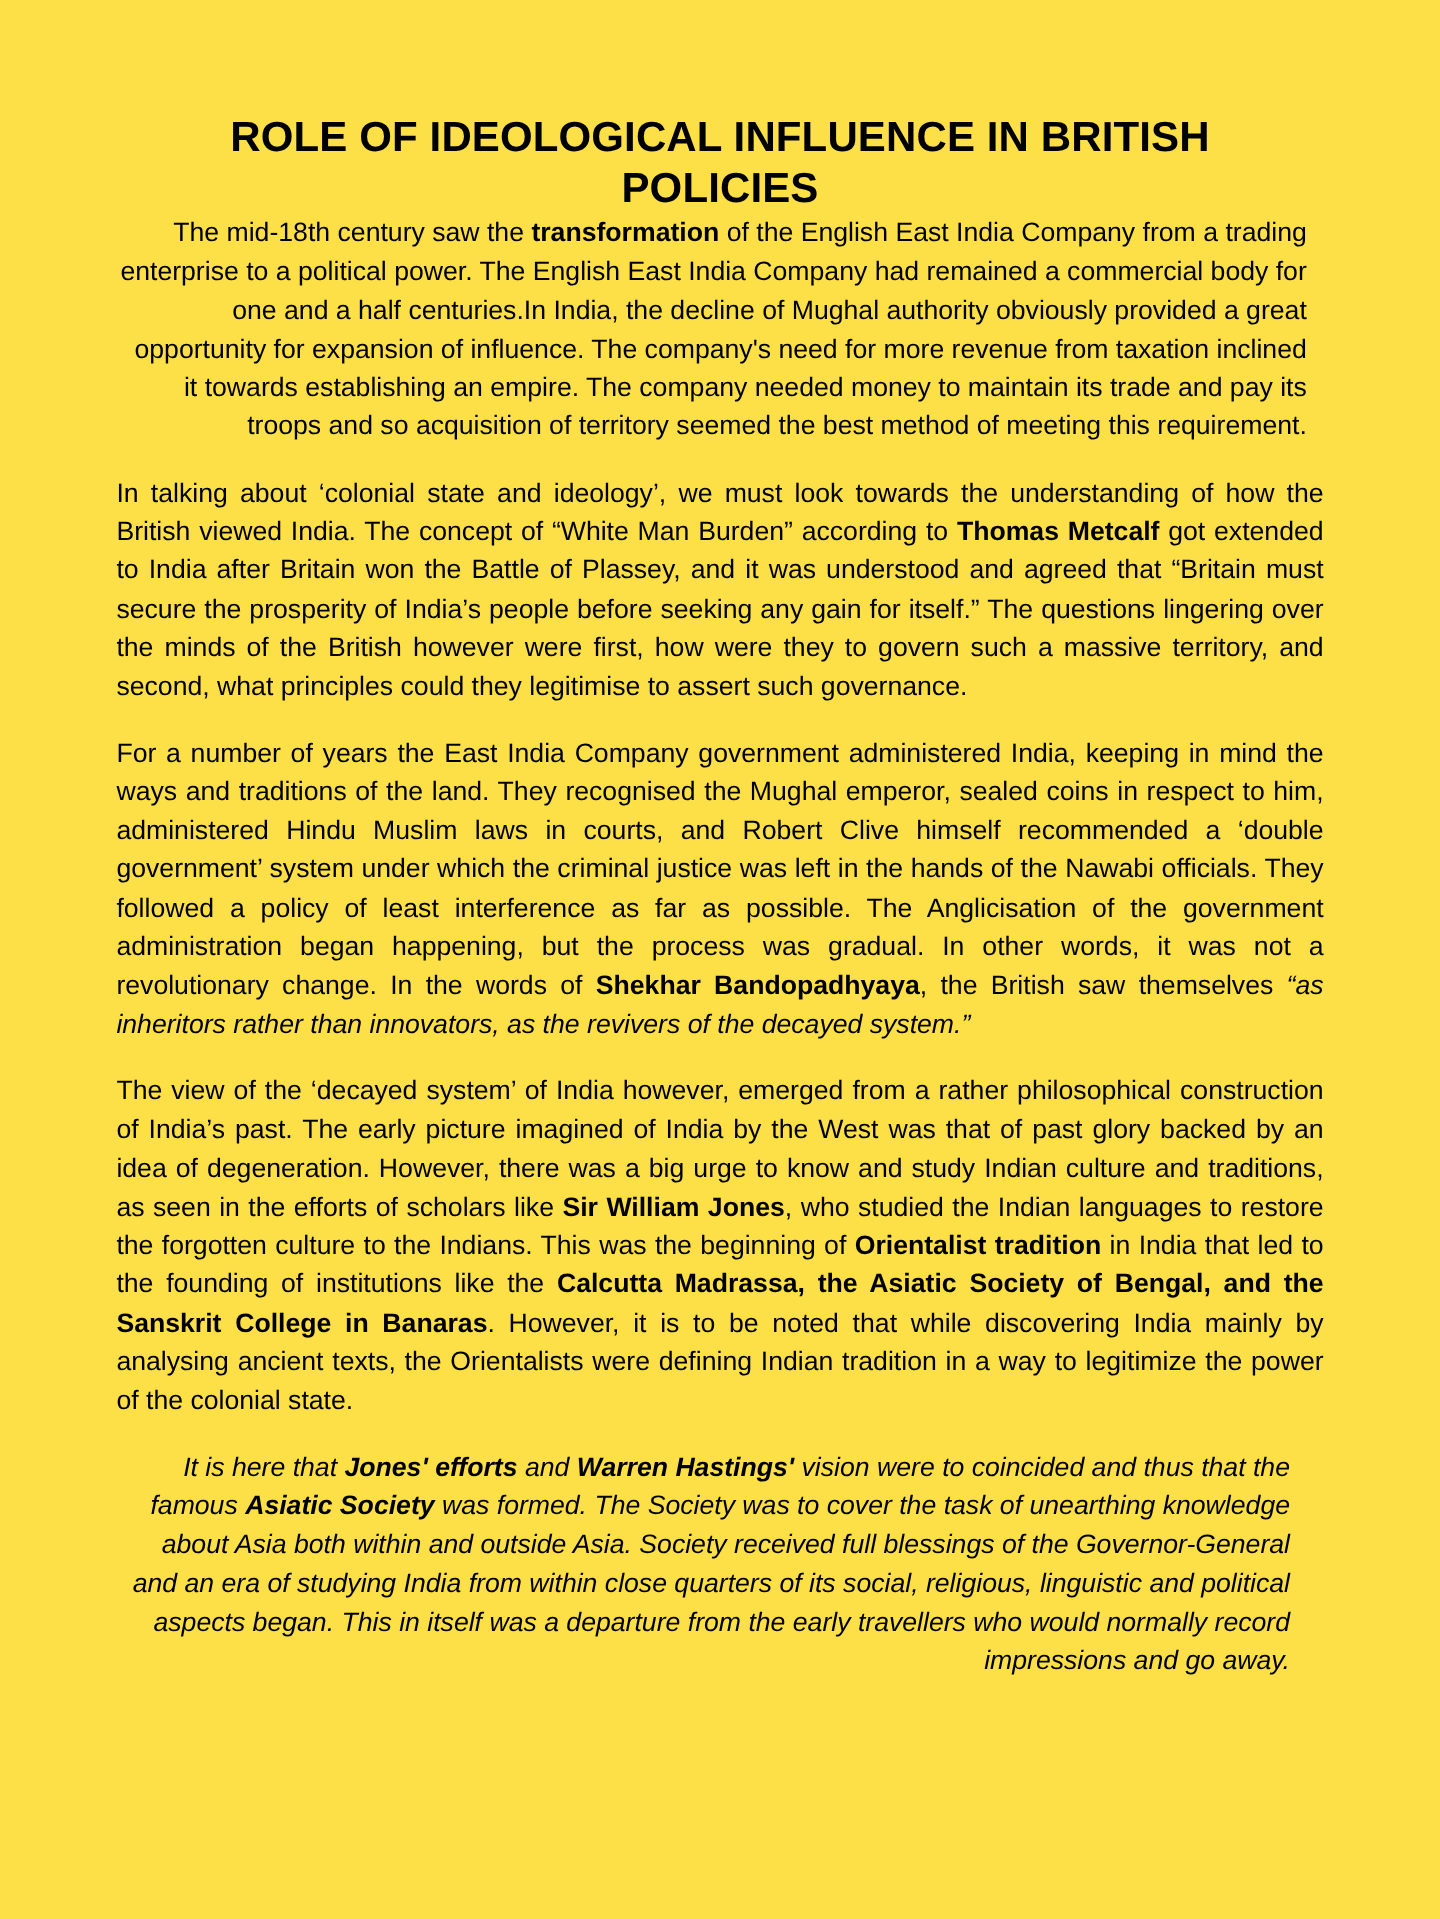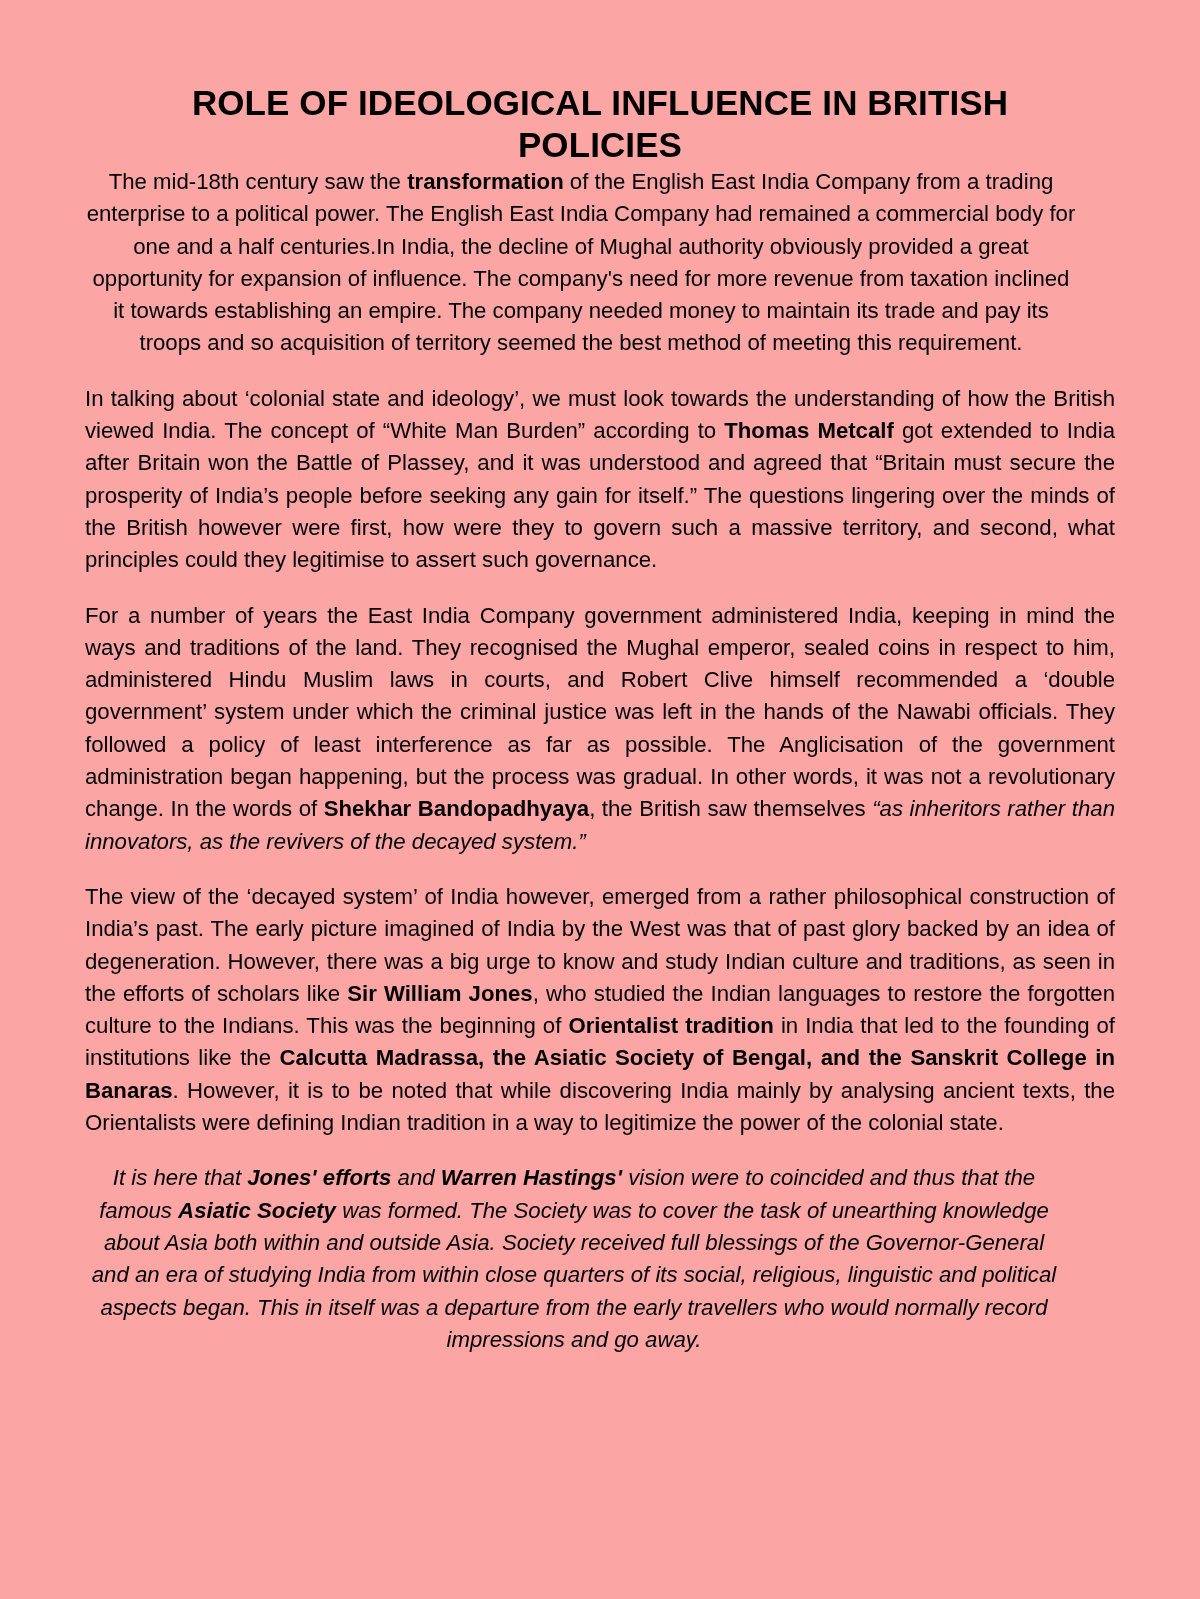--- a/index.html
+++ b/index.html
@@ -8,25 +8,25 @@
     padding: 0;
     background: #ffffff;
   }
   body {
     font-family: "Liberation Sans", sans-serif;
     color: #000000;
   }
   .page {
     width: 1200px;
     min-height: 1599px;
-    background: #fca5a5;
+    background: #fde047;
     margin: 0 auto;
     position: relative;
     box-sizing: border-box;
-    padding: 0;
+    padding: 12px;
   }
   .doc-title {
     font-family: "Liberation Sans", sans-serif;
     font-weight: bold;
     font-size: 35px;
     line-height: 1.20;
     text-align: center;
     letter-spacing: 0.1px;
     margin: 0;
     padding: 82px 120px 0 120px;
@@ -42,21 +42,21 @@
     color: #000000;
     margin: 0;
     padding: 0;
     -webkit-hyphens: none;
     hyphens: none;
   }
   p.para + p.para {
     margin-top: 23px;
   }
   p.align-left {
-    text-align: center;
+    text-align: right;
   }
   p.align-justify {
     text-align: justify;
     text-justify: inter-word;
   }
   
   p.narrow {
     max-width: 992px;
   }
   p.narrow-last {

